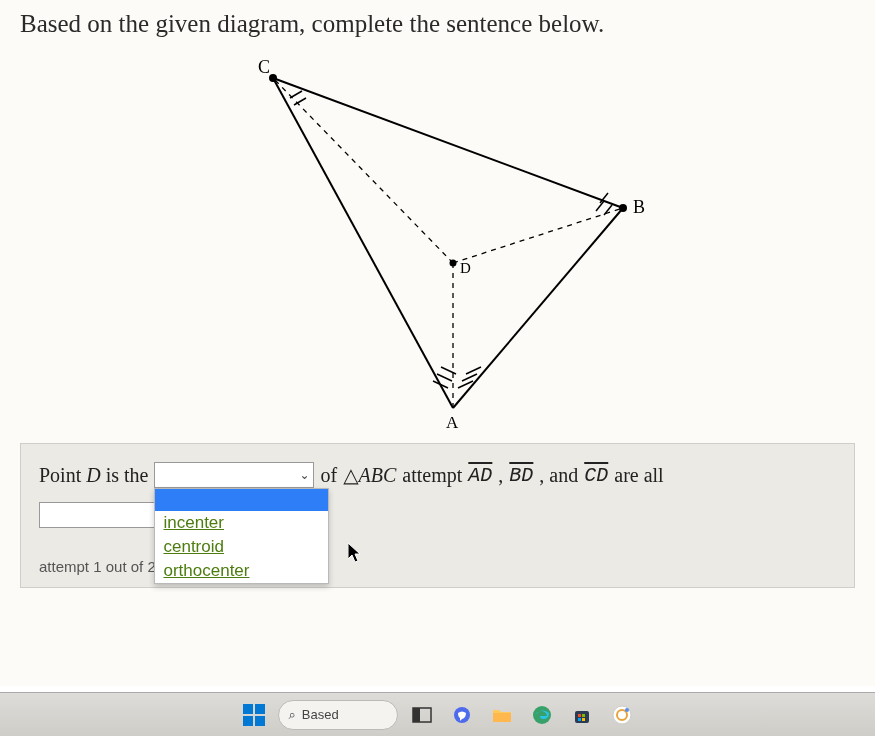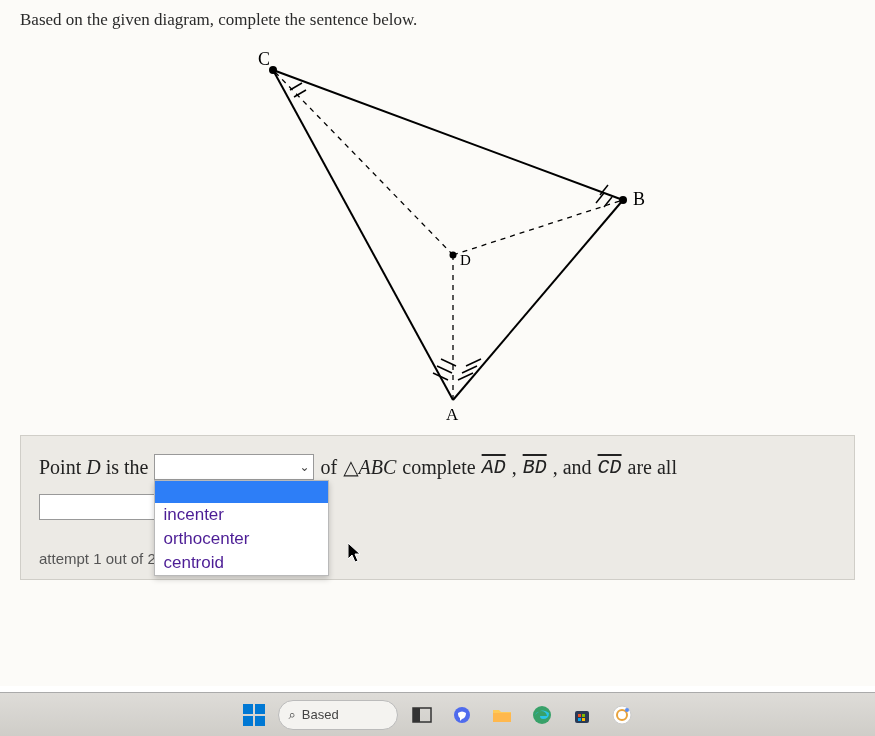--- a/index.html
+++ b/index.html
@@ -10,21 +10,21 @@
       height: 736px;
       position: relative;
       overflow: hidden;
     }
     .content {
       background: #fcfbf8;
       padding: 10px 20px 0 20px;
       height: 692px;
     }
     .question {
-      font-size: 17px;
+      font-size: 25px;
       color: #2a2a2a;
       margin-bottom: 10px;
     }
     .diagram-area {
       display: flex;
       justify-content: center;
       padding: 5px 0 10px 0;
     }
     .answer-box {
       background: #eceae5;
@@ -70,21 +70,22 @@
       background: #fff;
       border: 1px solid #b9b9b9;
       box-shadow: 0 3px 6px rgba(0,0,0,0.2);
       z-index: 10;
       font-family: Arial, sans-serif;
       font-size: 17px;
     }
     .dropdown-item {
       padding: 2px 8px;
       cursor: pointer;
-      color: #4c1d95;
+      color: #4d7c0f;
+      text-decoration: underline;
     }
     .dropdown-item.highlighted {
       background: #2d7ef7;
       height: 22px;
     }
     .text-input {
       width: 160px;
       height: 26px;
       background: #fff;
       border: 1px solid #999;
@@ -223,28 +224,28 @@
     <div class="sentence-row">
       <span><span>Point </span><span class="math-i">D</span><span> is the</span></span>
 
       <span class="dropdown-wrap">
         <span class="dropdown-field">
           <span class="chevron">⌄</span>
         </span>
         <div class="dropdown-list">
           <div class="dropdown-item highlighted"></div>
           <div class="dropdown-item">incenter</div>
+          <div class="dropdown-item">centroid</div>
           <div class="dropdown-item">orthocenter</div>
-          <div class="dropdown-item">centroid</div>
         </div>
       </span>
 
       <span>of</span>
       <span><span>△</span><span class="math-i">ABC</span></span>
-      <span>complete</span>
+      <span>attempt</span>
       <span class="overline">AD</span>
         <span>,</span>
       <span class="overline">BD</span>
         <span>, and</span>
       <span class="overline">CD</span>
       <span>are all</span>
     </div>
 
     <input class="text-input" value="" style="">
 

